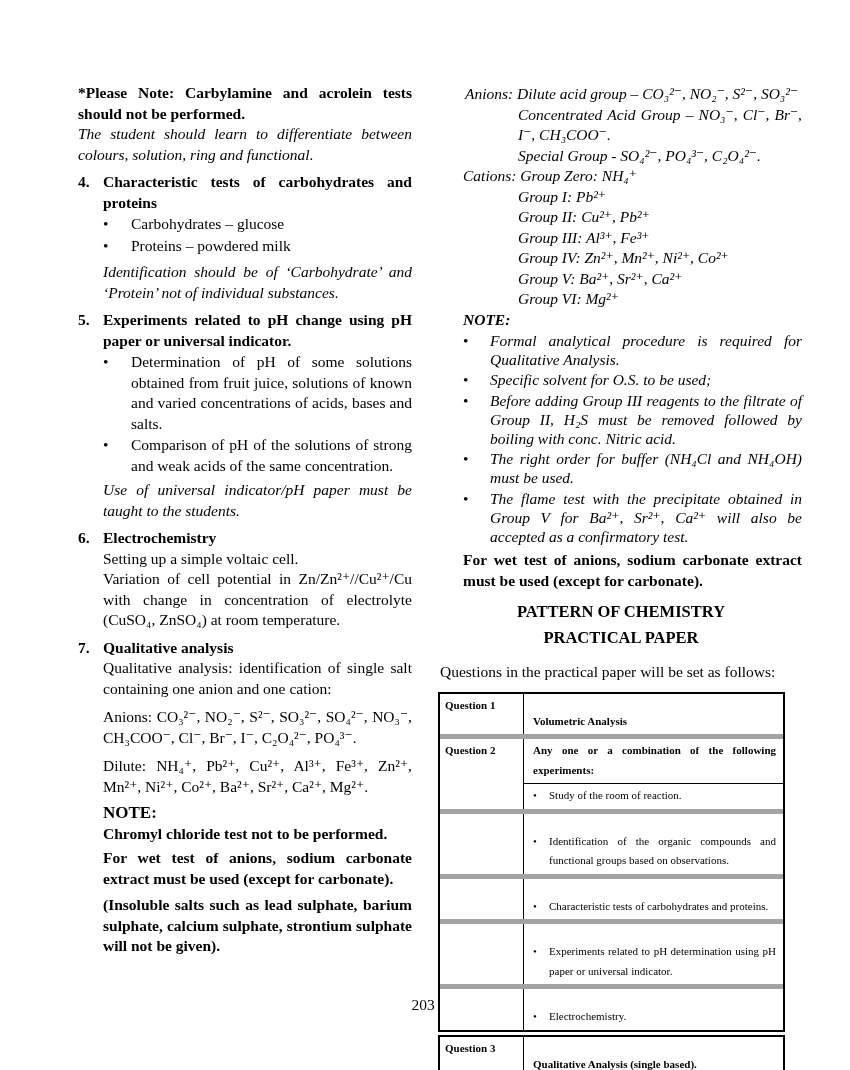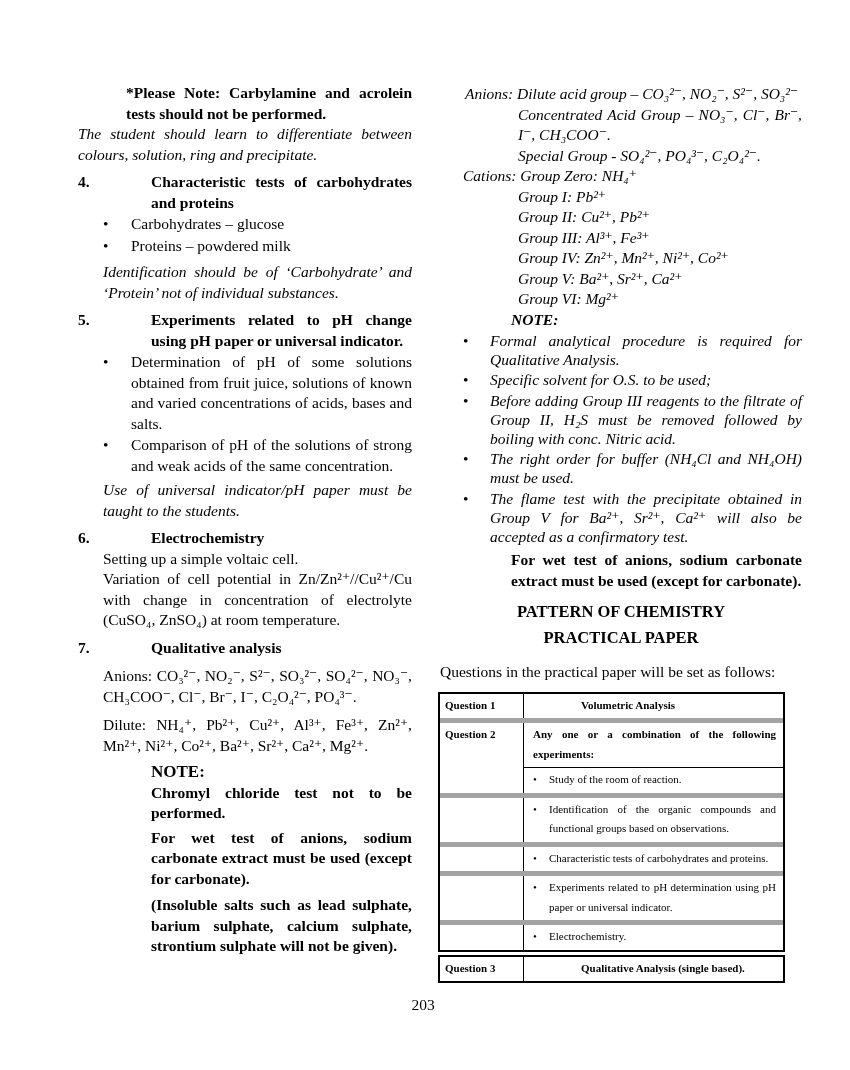--- a/index.html
+++ b/index.html
@@ -11,21 +11,21 @@
     width: 850px;
     height: 1070px;
     position: relative;
     overflow: hidden;
     color: #000;
     font-family: "Liberation Serif", "DejaVu Serif", serif;
     -webkit-font-smoothing: antialiased;
   }
   p { margin: 0; }
   .jt { text-align: justify; }
-  .b  { font-weight: bold; margin-left: 48px; }
+  .b  { font-weight: bold; }
   .i  { font-style: italic; }
 
   
   .col-left {
     position: absolute;
     left: 78px; top: 83px;
     width: 334px;
     font-size: 15.5px;
     line-height: 20.5px;
   }
@@ -77,21 +77,21 @@
   .qtable.q3 { margin-top: 3px; }
   .trow { display: flex; border-top: 5px solid #a3a3a3; }
   .trow:first-child { border-top: none; }
   .tlabel {
     width: 84px; flex: 0 0 84px;
     border-right: 1px solid #000;
     padding: 2px 4px 3px 5px;
     box-sizing: border-box;
     font-weight: bold;
   }
-  .tcontent { flex: 1; min-width: 0; padding: 2px 7px 3px 9px; }
+  .tcontent { flex: 1; min-width: 0; padding: 18px 7px 3px 9px; }
   .tcontent.nopad { padding: 0; }
   .subhead {
     padding: 2px 7px 3px 9px;
     border-bottom: 1px solid #000;
     font-weight: bold;
     text-align: justify;
   }
   .subrow { padding: 2px 7px 3px 9px; }
   .tb { display: flex; }
   .tb .blt { width: 16px; flex: 0 0 16px; }
@@ -104,21 +104,21 @@
     text-align: center;
     font-size: 15.5px;
   }
 </style>
 </head>
 <body>
 
 <div class="col-left">
 
   <p class="b jt">*Please Note: Carbylamine and acrolein tests should not be performed.</p>
-  <p class="i jt">The student should learn to differentiate between colours, solution, ring and precipitate.</p>
+  <p class="i jt">The student should learn to differentiate between colours, solution, ring and functional.</p>
 
   <div class="ni">
     <div class="num">4.</div>
     <div class="nb">
       <p class="b jt">Characteristic tests of carbohydrates and proteins</p>
       <div class="brow">
         <span class="blt">•</span>
         <span class="btxt">Carbohydrates – glucose</span>
       </div>
       <div class="brow">
@@ -151,20 +151,21 @@
       <p class="b jt">Electrochemistry</p>
       <p class="jt">Setting up a simple voltaic cell.</p>
       <p class="jt">Variation of cell potential in Zn/Zn²⁺//Cu²⁺/Cu with change in concentration of electrolyte (CuSO₄, ZnSO₄) at room temperature.</p>
     </div>
   </div>
 
   <div class="ni">
     <div class="num">7.</div>
     <div class="nb">
       <p class="b jt">Qualitative analysis</p>
+      <p class="jt">Qualitative analysis: identification of single salt containing one anion and one cation:</p>
       <p class="jt mt8">Anions: CO₃²⁻, NO₂⁻, S²⁻, SO₃²⁻, SO₄²⁻, NO₃⁻, CH₃COO⁻, Cl⁻, Br⁻, I⁻, C₂O₄²⁻, PO₄³⁻.</p>
       <p class="jt mt8">Dilute: NH₄⁺, Pb²⁺, Cu²⁺, Al³⁺, Fe³⁺, Zn²⁺, Mn²⁺, Ni²⁺, Co²⁺, Ba²⁺, Sr²⁺, Ca²⁺, Mg²⁺.</p>
       <p class="b mt6" style="font-size:17px;">NOTE:</p>
       <p class="b jt">Chromyl chloride test not to be performed.</p>
       <p class="b jt mt4">For wet test of anions, sodium carbonate extract must be used (except for carbonate).</p>
       <p class="b jt mt6">(Insoluble salts such as lead sulphate, barium sulphate, calcium sulphate, strontium sulphate will not be given).</p>
     </div>
   </div>
 
 </div>

